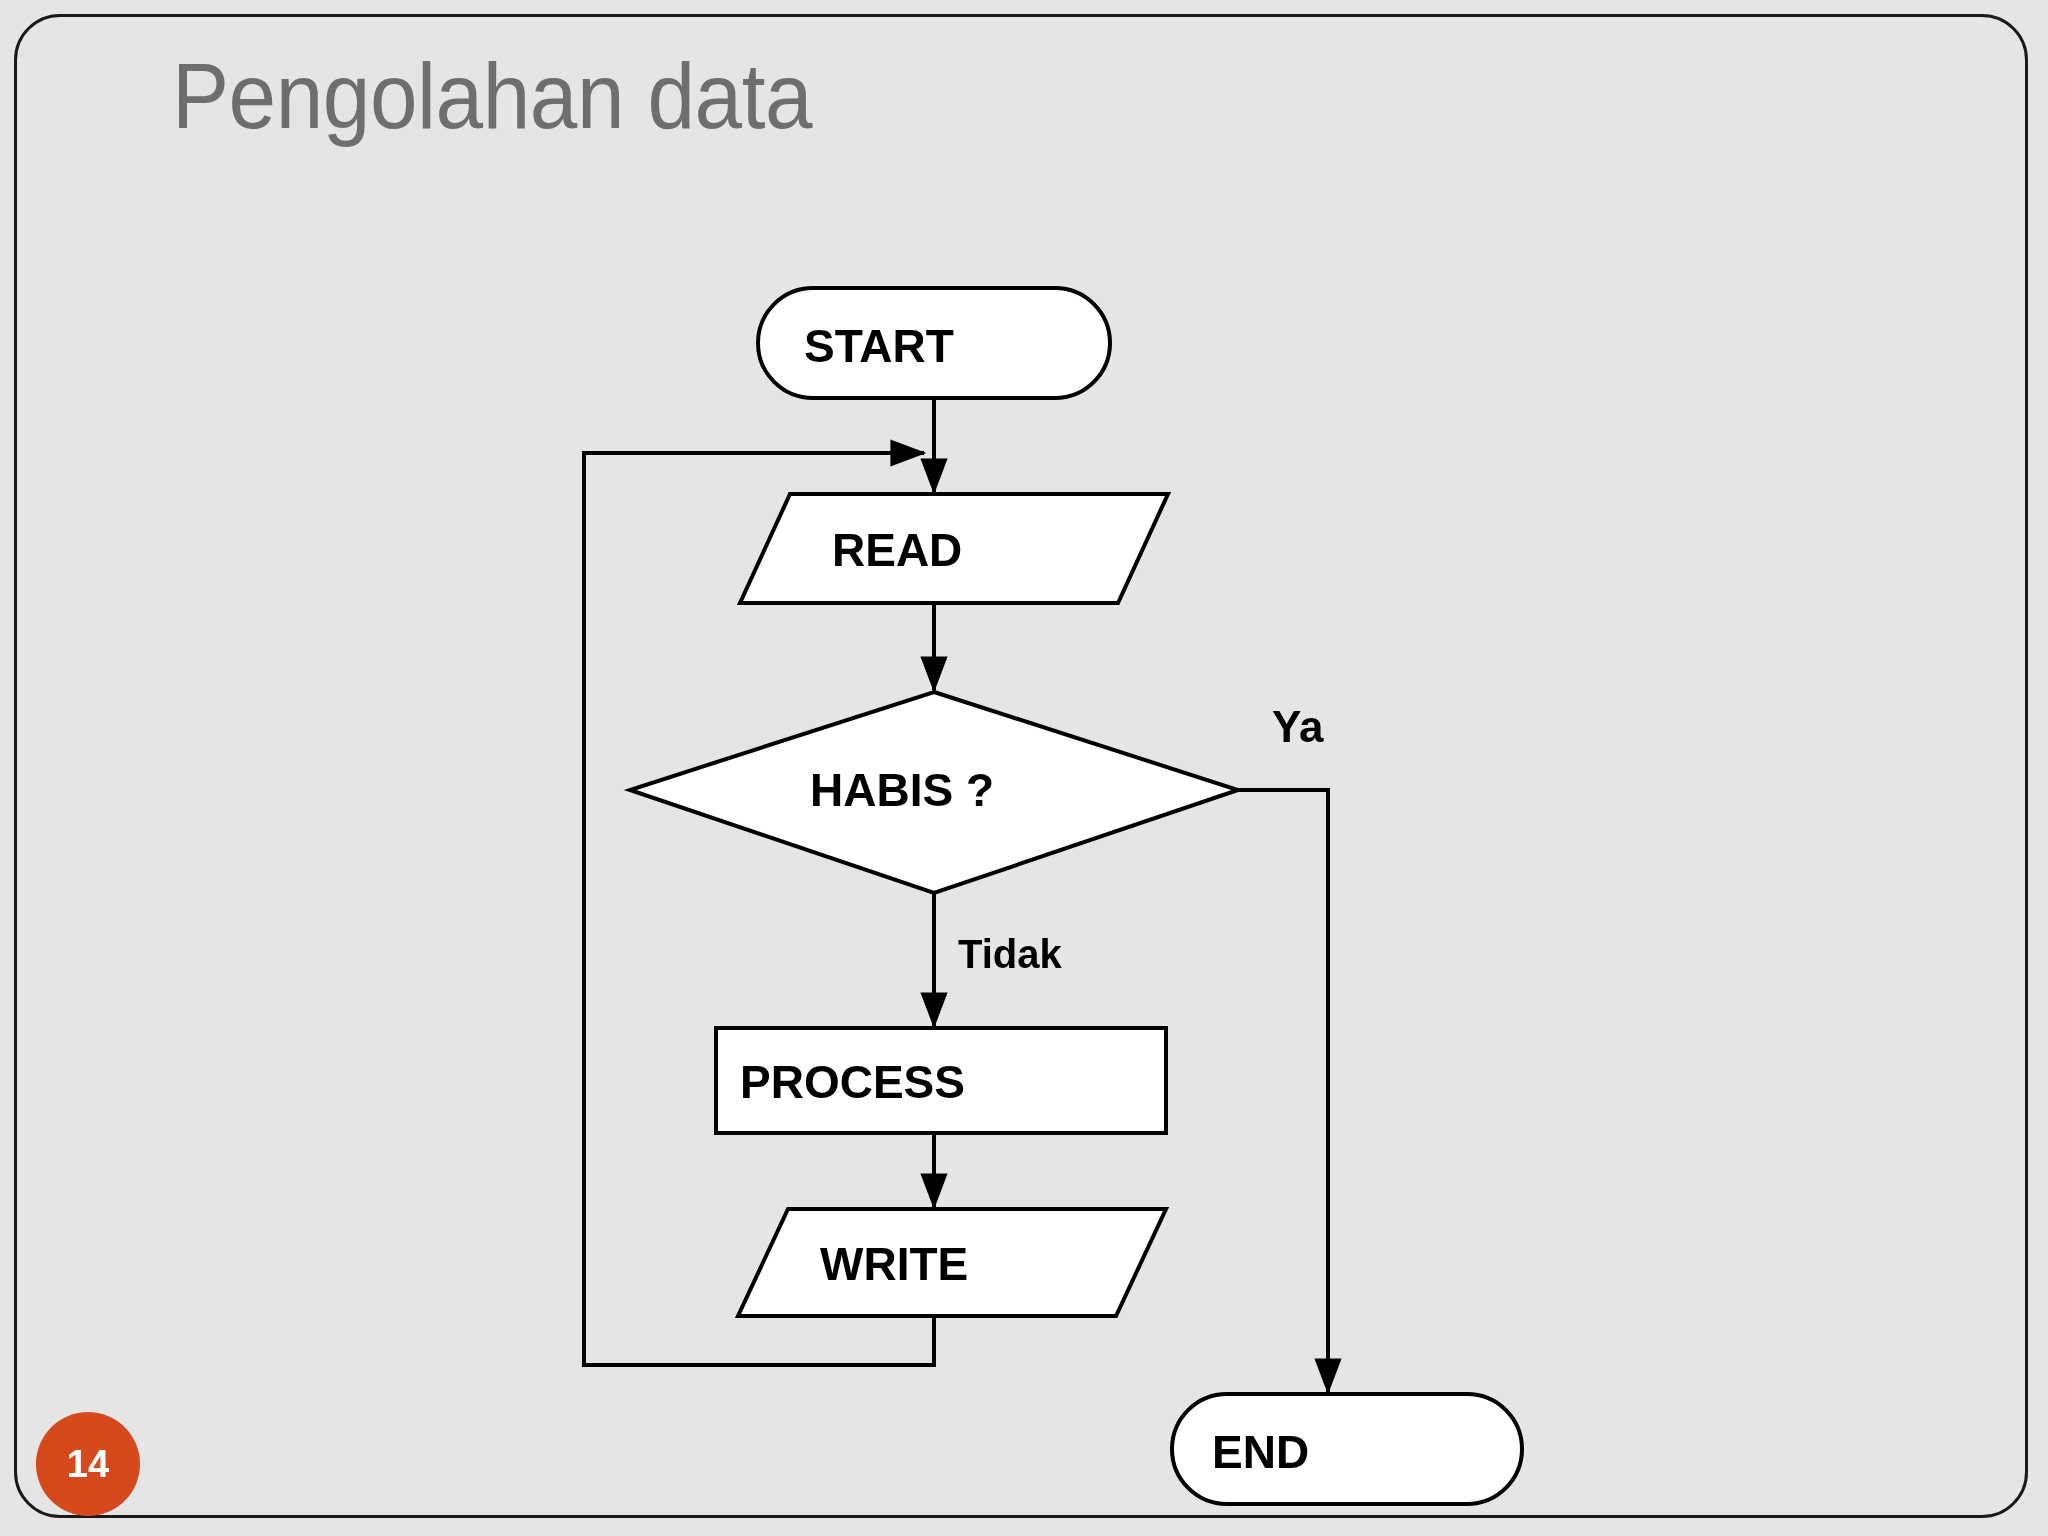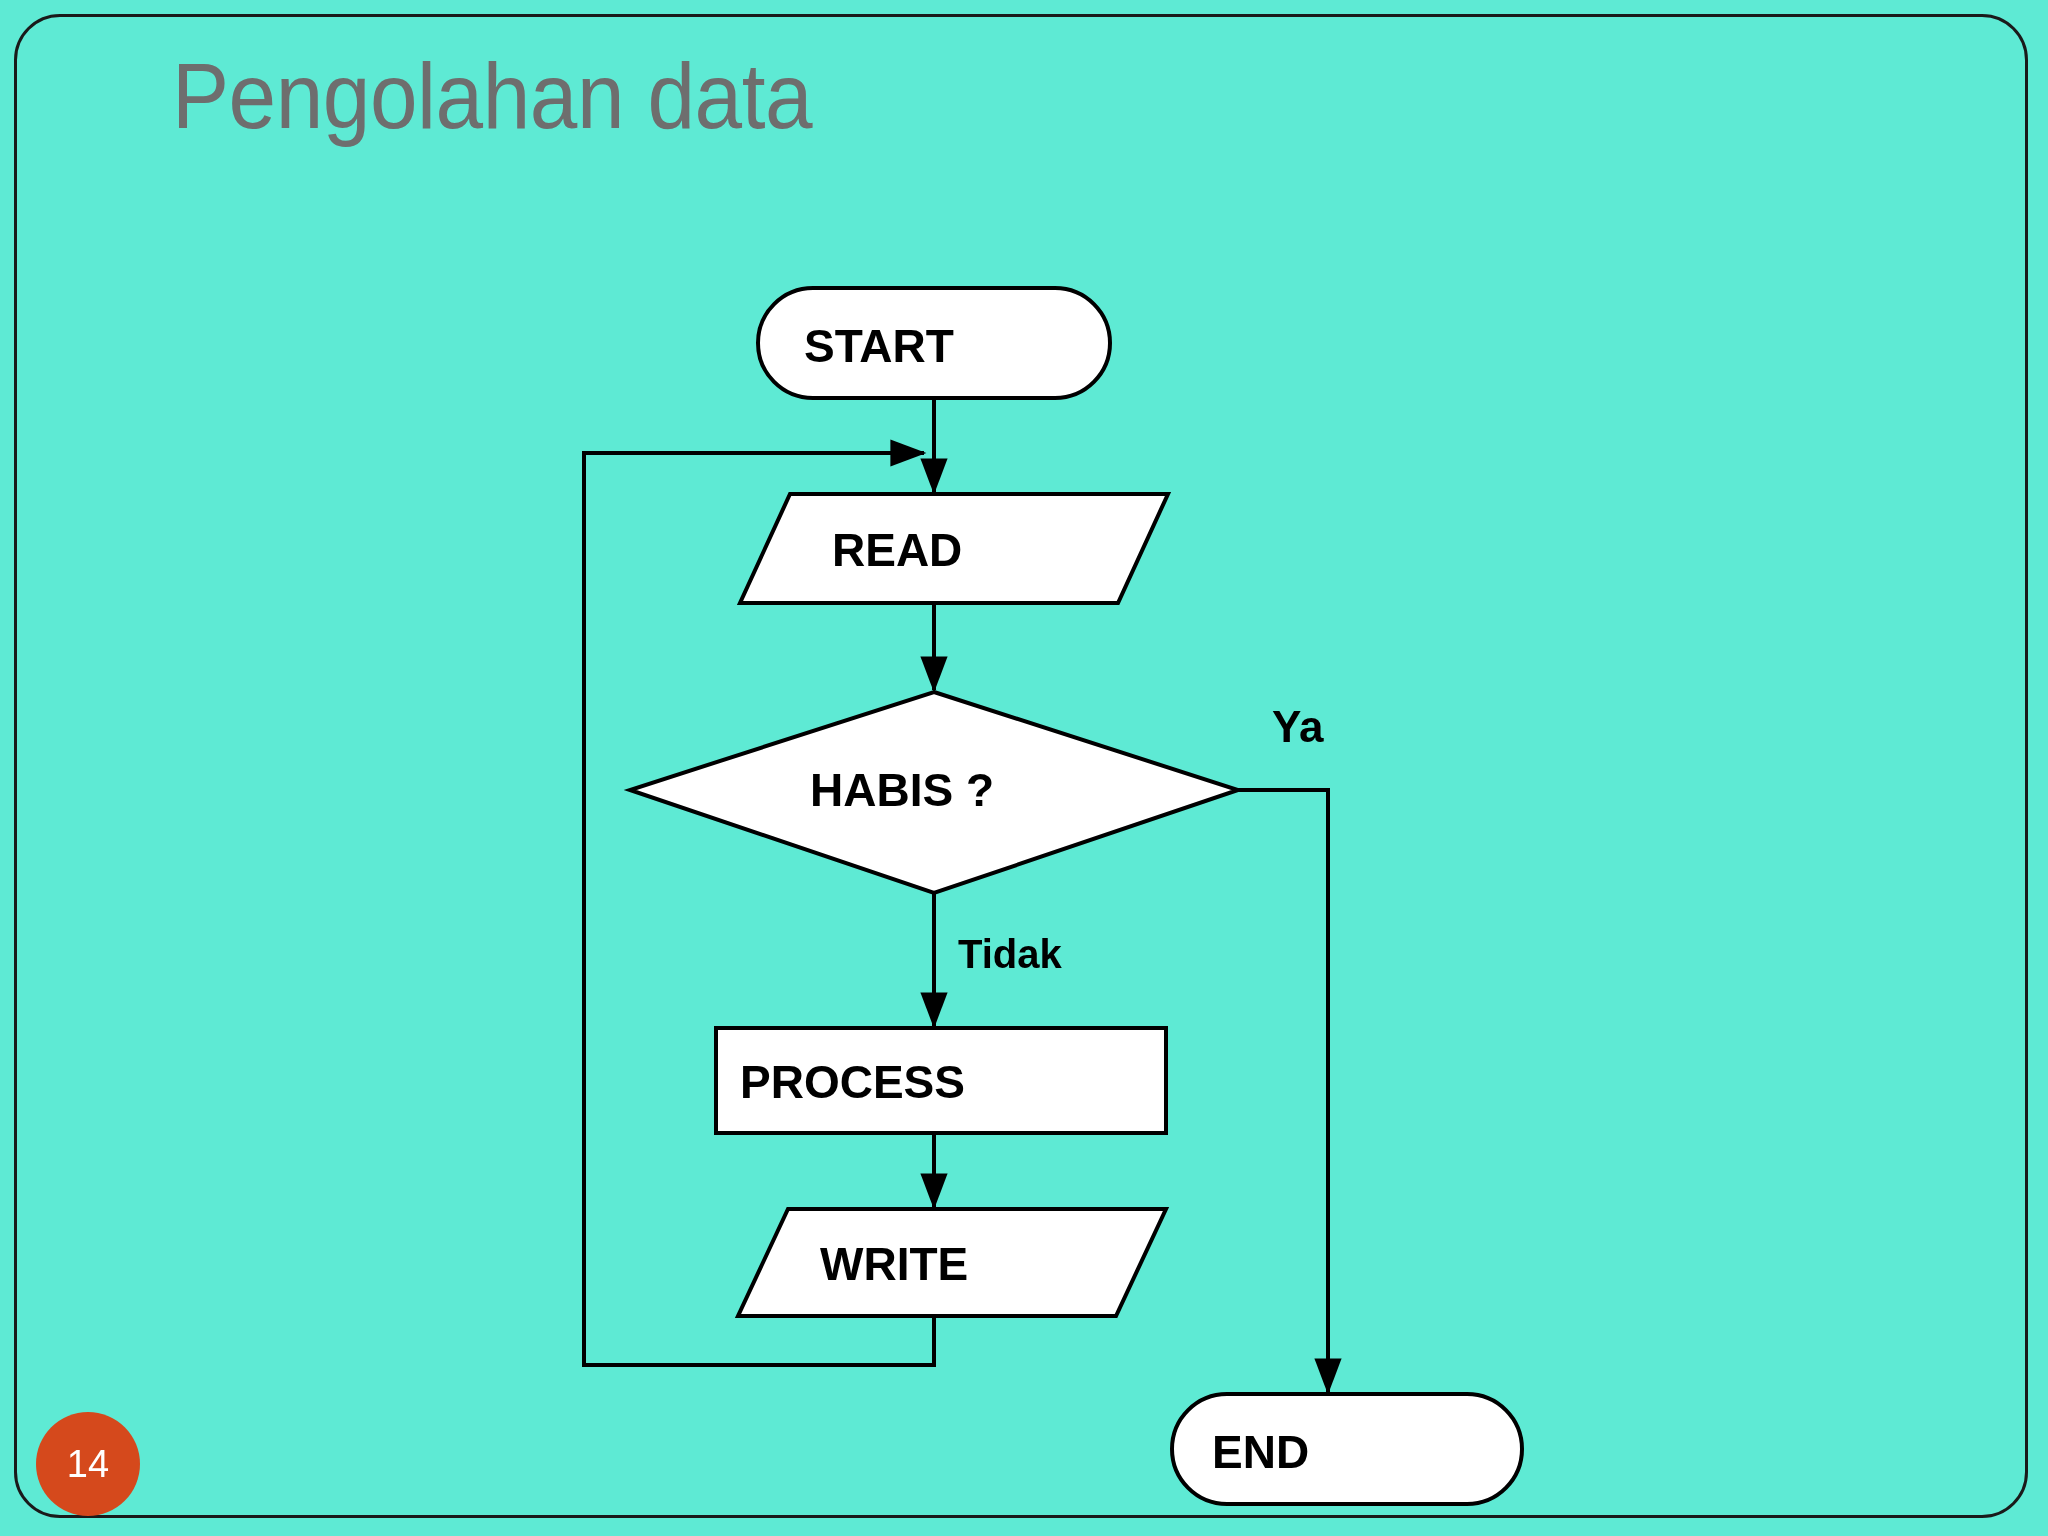--- a/index.html
+++ b/index.html
@@ -5,21 +5,21 @@
 <style>
   html, body {
     margin: 0;
     padding: 0;
     background: #ffffff;
   }
   #slide {
     position: relative;
     width: 2048px;
     height: 1536px;
-    background: #5eead4;
+    background: #e5e5e5;
     overflow: hidden;
     font-family: "Liberation Sans", "DejaVu Sans", sans-serif;
   }
   
   #slide-frame {
     position: absolute;
     left: 14px;
     top: 14px;
     width: 2014px;
     height: 1504px;
@@ -53,21 +53,21 @@
     height: 104px;
     border-radius: 50%;
     background: #d5491c;
     display: flex;
     align-items: center;
     justify-content: center;
   }
   #page-number-text {
     color: #ffffff;
     font-size: 38px;
-    font-weight: 400;
+    font-weight: 700;
     line-height: 1;
   }
   
   #flowchart-svg {
     position: absolute;
     left: 0;
     top: 0;
     width: 2048px;
     height: 1536px;
   }

